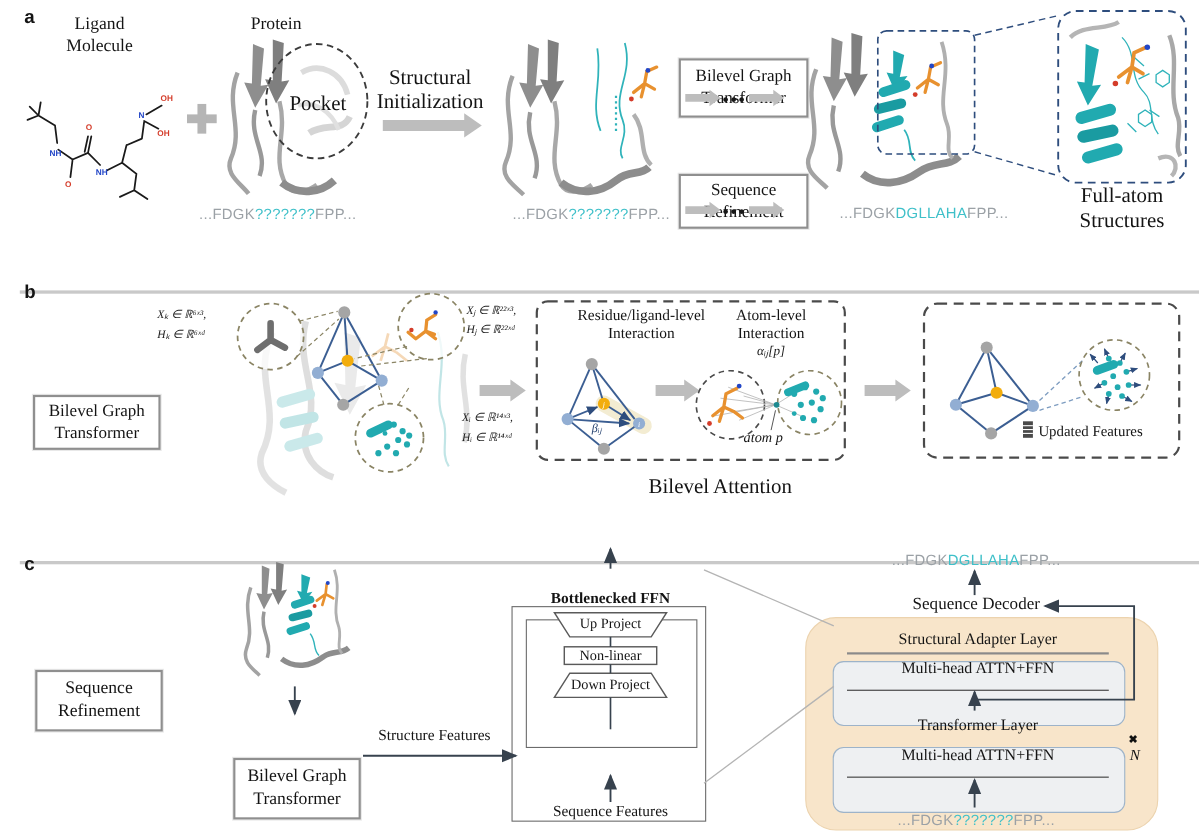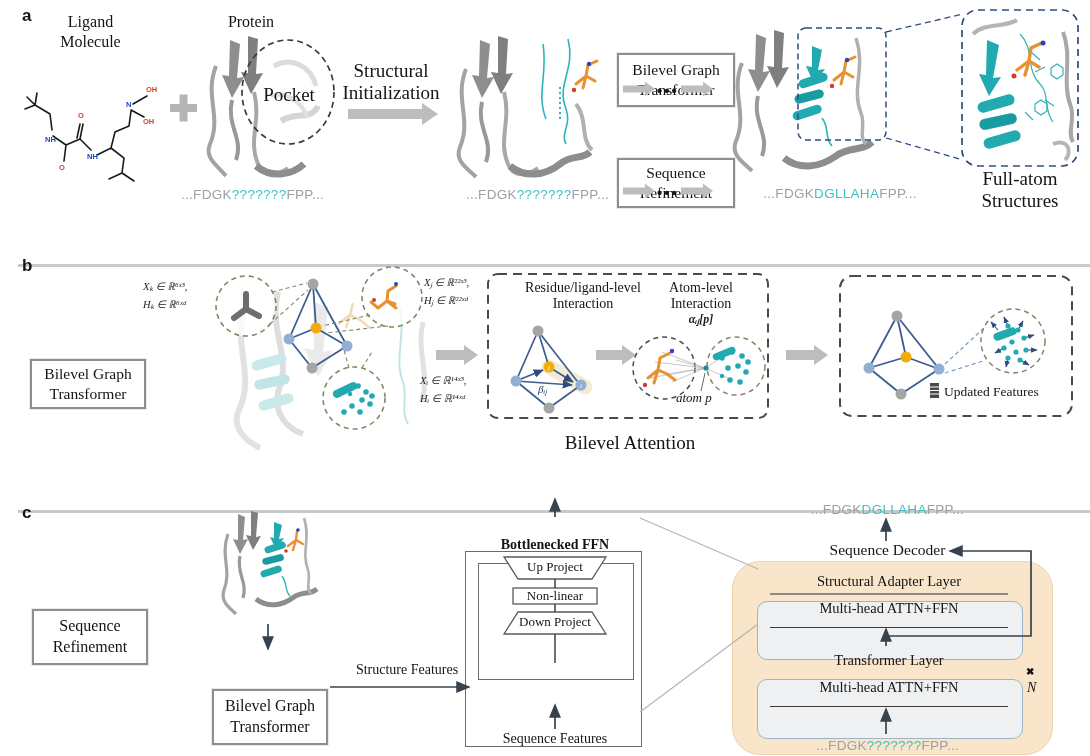--- a/index.html
+++ b/index.html
@@ -425,27 +425,27 @@
 Hₖ ∈ ℝ⁶ˣᵈ</div>
   <div class="abs z3 math ml" style="left:424px;top:274px;width:80px;">Xⱼ ∈ ℝ²²ˣ³,
 Hⱼ ∈ ℝ²²ˣᵈ</div>
   <div class="abs z3 math ml" style="left:420px;top:372px;width:80px;">Xᵢ ∈ ℝ¹⁴ˣ³,
 Hᵢ ∈ ℝ¹⁴ˣᵈ</div>
   <div class="abs z3 cap14 ml" style="left:508px;top:280px;width:150px;">Residue/ligand-level
 Interaction</div>
   <div class="abs z3" style="left:538px;top:381px;font-size:11px;font-style:italic;color:#23406e;">βᵢⱼ</div>
   <div class="abs z3 cap14 ml" style="left:642px;top:280px;width:118px;">Atom-level
 Interaction</div>
-  <div class="abs z3" style="left:642px;top:310px;width:118px;text-align:center;font-size:12px;font-style:italic;font-weight:bold;color:#1a1a1a;">αᵢⱼ[p]</div>
+  <div class="abs z3" style="left:642px;top:310px;width:118px;text-align:center;font-size:12px;font-style:italic;font-weight:normal;color:#1a1a1a;">αᵢⱼ[p]</div>
   <div class="abs z3" style="left:676px;top:390px;font-size:13px;font-style:italic;">atom p</div>
-  <div class="abs z3 cap" style="left:540px;top:432px;width:180px;">Bilevel Attention</div>
+  <div class="abs z3 cap" style="left:540px;top:432px;width:180px;text-align:right;">Bilevel Attention</div>
   <div class="abs z3" style="left:944px;top:384px;font-size:13.5px;">Updated Features</div>
 
   <div class="abs z3 panel-label" style="left:22px;top:503px;">c</div>
-  <div class="abs z3 cap14" style="left:342px;top:662px;width:130px;">Structure Features</div>
+  <div class="abs z3 cap14" style="left:316px;top:662px;width:130px;text-align:right;">Structure Features</div>
   <div class="abs z3 cap14" style="left:480px;top:537px;width:150px;font-weight:600;">Bottlenecked FFN</div>
   <div class="abs z3 cap14" style="left:505px;top:560px;width:100px;font-size:13px;">Up Project</div>
   <div class="abs z3 cap14" style="left:505px;top:589px;width:100px;font-size:13px;">Non-linear</div>
   <div class="abs z3 cap14" style="left:505px;top:615px;width:100px;font-size:13px;">Down Project</div>
   <div class="abs z3 cap14" style="left:480px;top:731px;width:150px;">Sequence Features</div>
   <div class="abs z3 seq" style="left:795px;top:502px;width:185px;">
     <span>...FDGK</span><span class="cy">DGLLAHA</span><span>FPP...</span>
   </div>
   <div class="abs z3 cap" style="left:795px;top:541px;width:185px;font-size:15.5px;">Sequence Decoder</div>
   <div class="abs z3 cap14" style="left:757px;top:573px;width:264px;font-size:14.5px;">Structural Adapter Layer</div>

